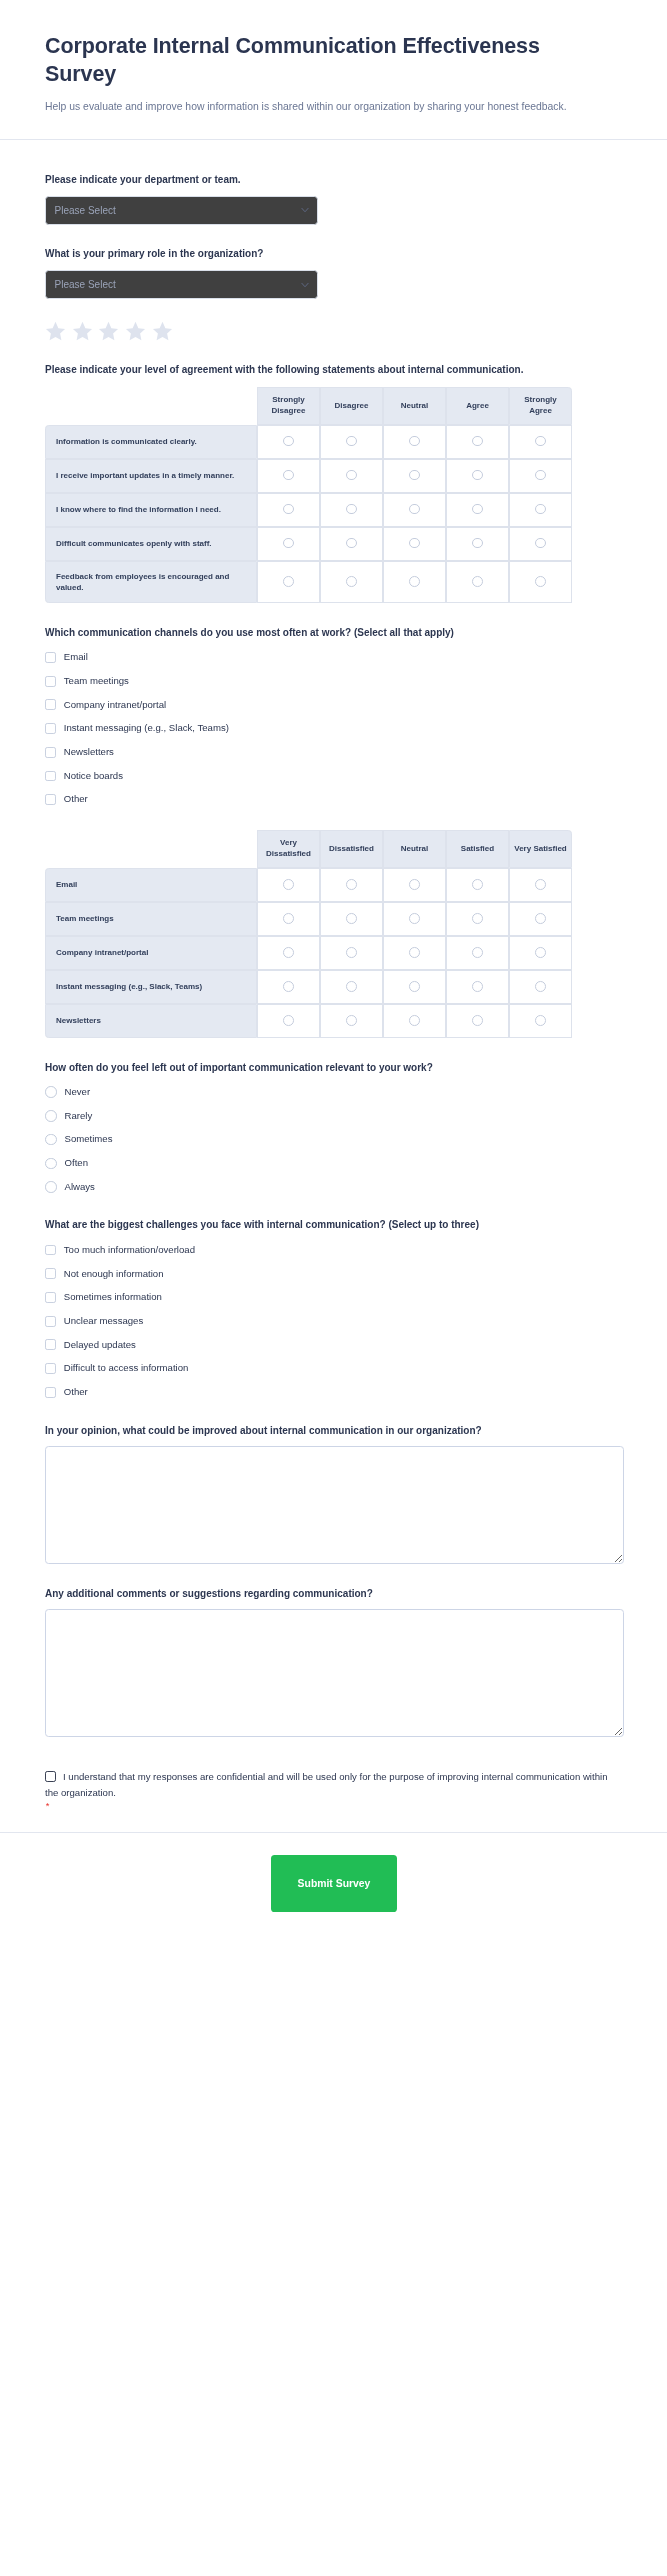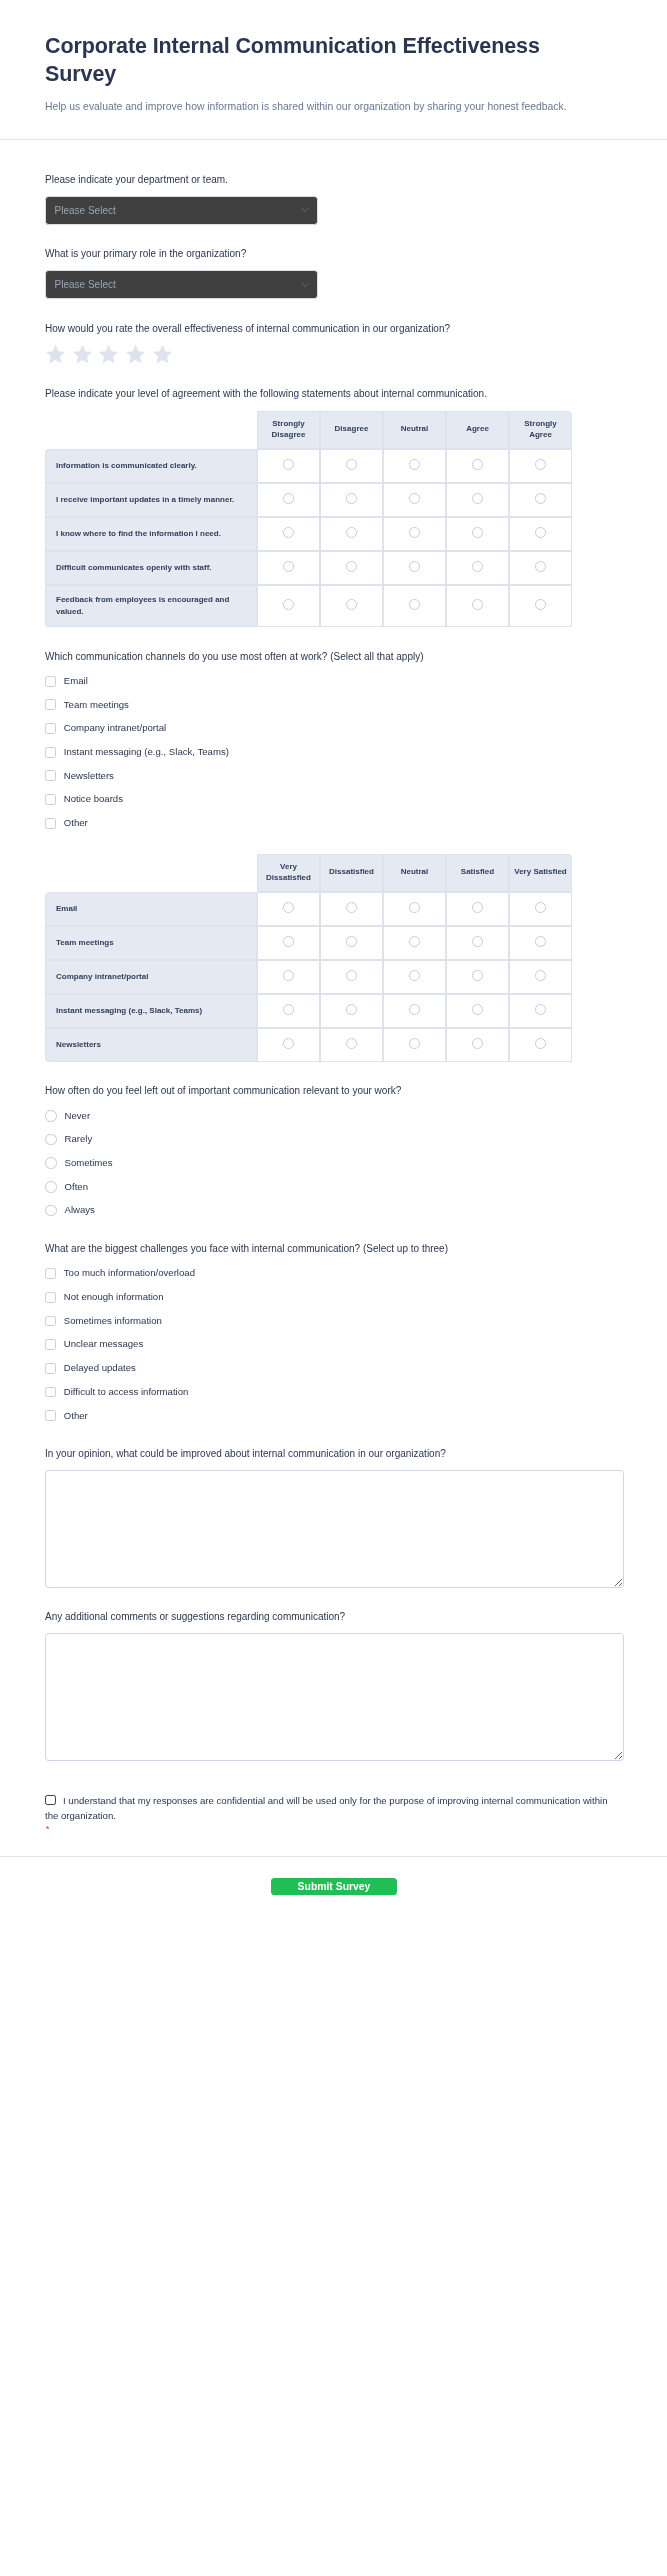--- a/index.html
+++ b/index.html
@@ -49,20 +49,21 @@
   }
   .question-block {
     margin-bottom: 21.5px;
   }
   .q-label {
     font-size: 10px;
     line-height: 1.5;
     color: #2c3650;
     margin-bottom: 8.6px;
     max-width: 581px;
+    font-weight: bold;
   }
 
   
   .select-wrap {
     position: relative;
     width: 273px;
   }
   select.form-select {
     appearance: none;
     -webkit-appearance: none;
@@ -236,21 +237,21 @@
     justify-content: center;
   }
   .submit-btn {
     background: #21bd55;
     color: #ffffff;
     border: none;
     border-radius: 3.6px;
     font-family: "Liberation Sans", sans-serif;
     font-size: 10.4px;
     font-weight: bold;
-    padding: 3px 27px;
+    padding: 23px 27px;
     cursor: pointer;
     min-width: 121px;
   }
 </style>
 </head>
 <body>
 
 <div class="page">
 
   <div class="header">
@@ -278,21 +279,20 @@
         <select class="form-select">
           <option>Please Select</option>
         </select>
         <svg class="select-caret" viewBox="0 0 11 7">
           <path d="M1 1 L5.5 6 L10 1" fill="none" stroke="#5d6680" stroke-width="1.4" stroke-linecap="round" stroke-linejoin="round"></path>
         </svg>
       </div>
     </div>
 
     <div class="question-block">
-      <div class="q-label">How would you rate the overall effectiveness of internal communication in our organization?</div>
       <div class="stars">
         <svg class="star" viewBox="0 0 24 23">
             <polygon points="12,1 15.3,8.2 23,9.1 17.3,14.4 18.8,22 12,18.3 5.2,22 6.7,14.4 1,9.1 8.7,8.2" fill="#dee3ee"></polygon>
           </svg>
         <svg class="star" viewBox="0 0 24 23">
             <polygon points="12,1 15.3,8.2 23,9.1 17.3,14.4 18.8,22 12,18.3 5.2,22 6.7,14.4 1,9.1 8.7,8.2" fill="#dee3ee"></polygon>
           </svg>
         <svg class="star" viewBox="0 0 24 23">
             <polygon points="12,1 15.3,8.2 23,9.1 17.3,14.4 18.8,22 12,18.3 5.2,22 6.7,14.4 1,9.1 8.7,8.2" fill="#dee3ee"></polygon>
           </svg>

